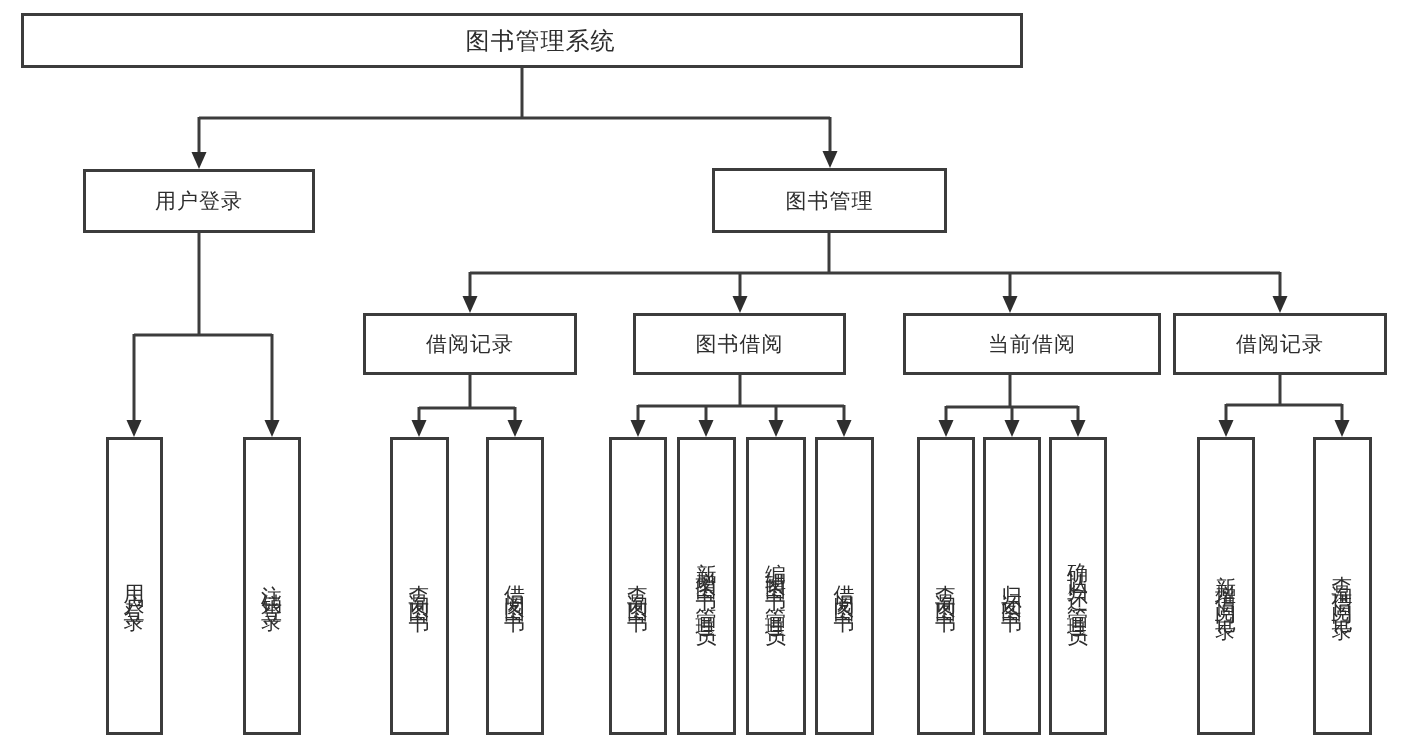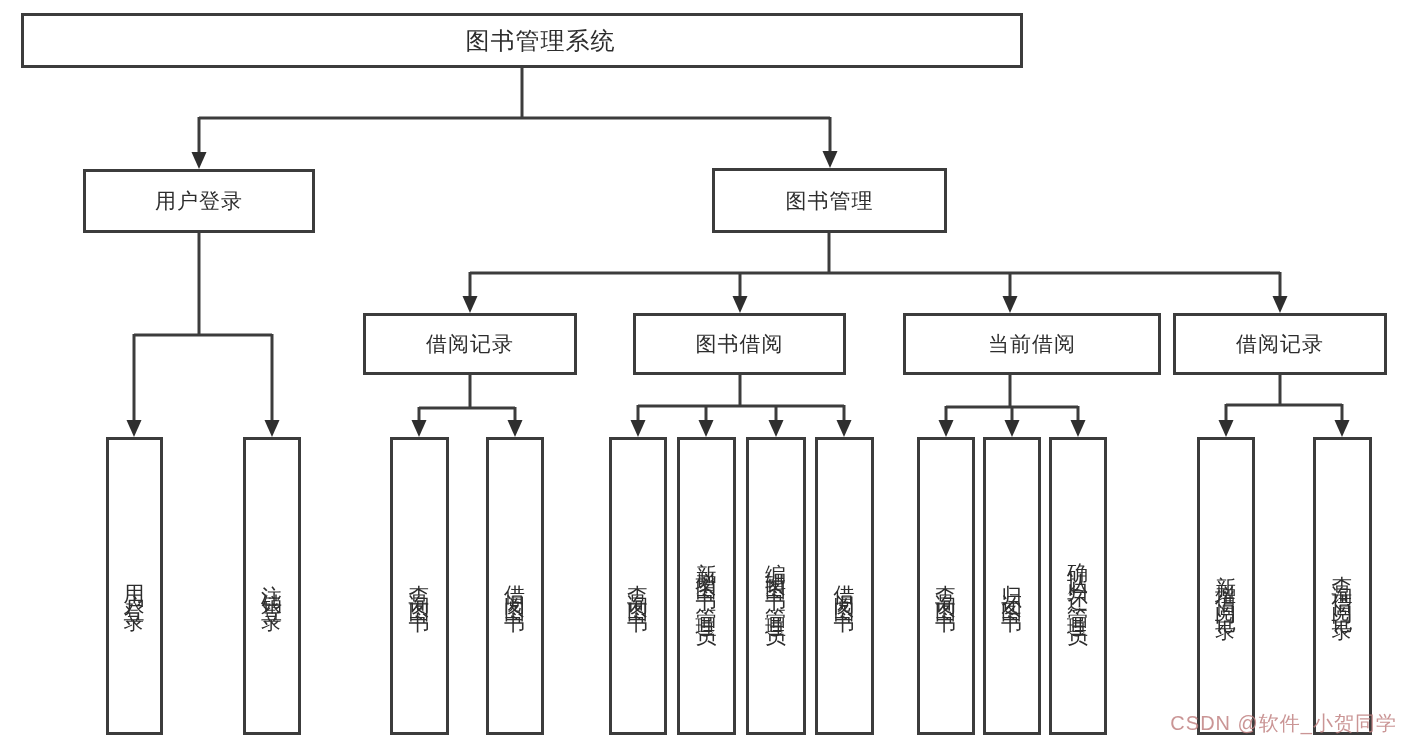--- a/index.html
+++ b/index.html
@@ -189,15 +189,14 @@
     <span class="vtext">确认归还（管理员）</span>
   </div>
 
   <div class="vnode" style="left:1197px; width:58px;">
     <span class="vtext">新增借阅记录</span>
   </div>
   <div class="vnode" style="left:1313px; width:59px;">
     <span class="vtext">查询借阅记录</span>
   </div>
 
-  <div class="watermark">CSDN @软件_小贺同学</div>
 
 </div>
 
 </body></html>

